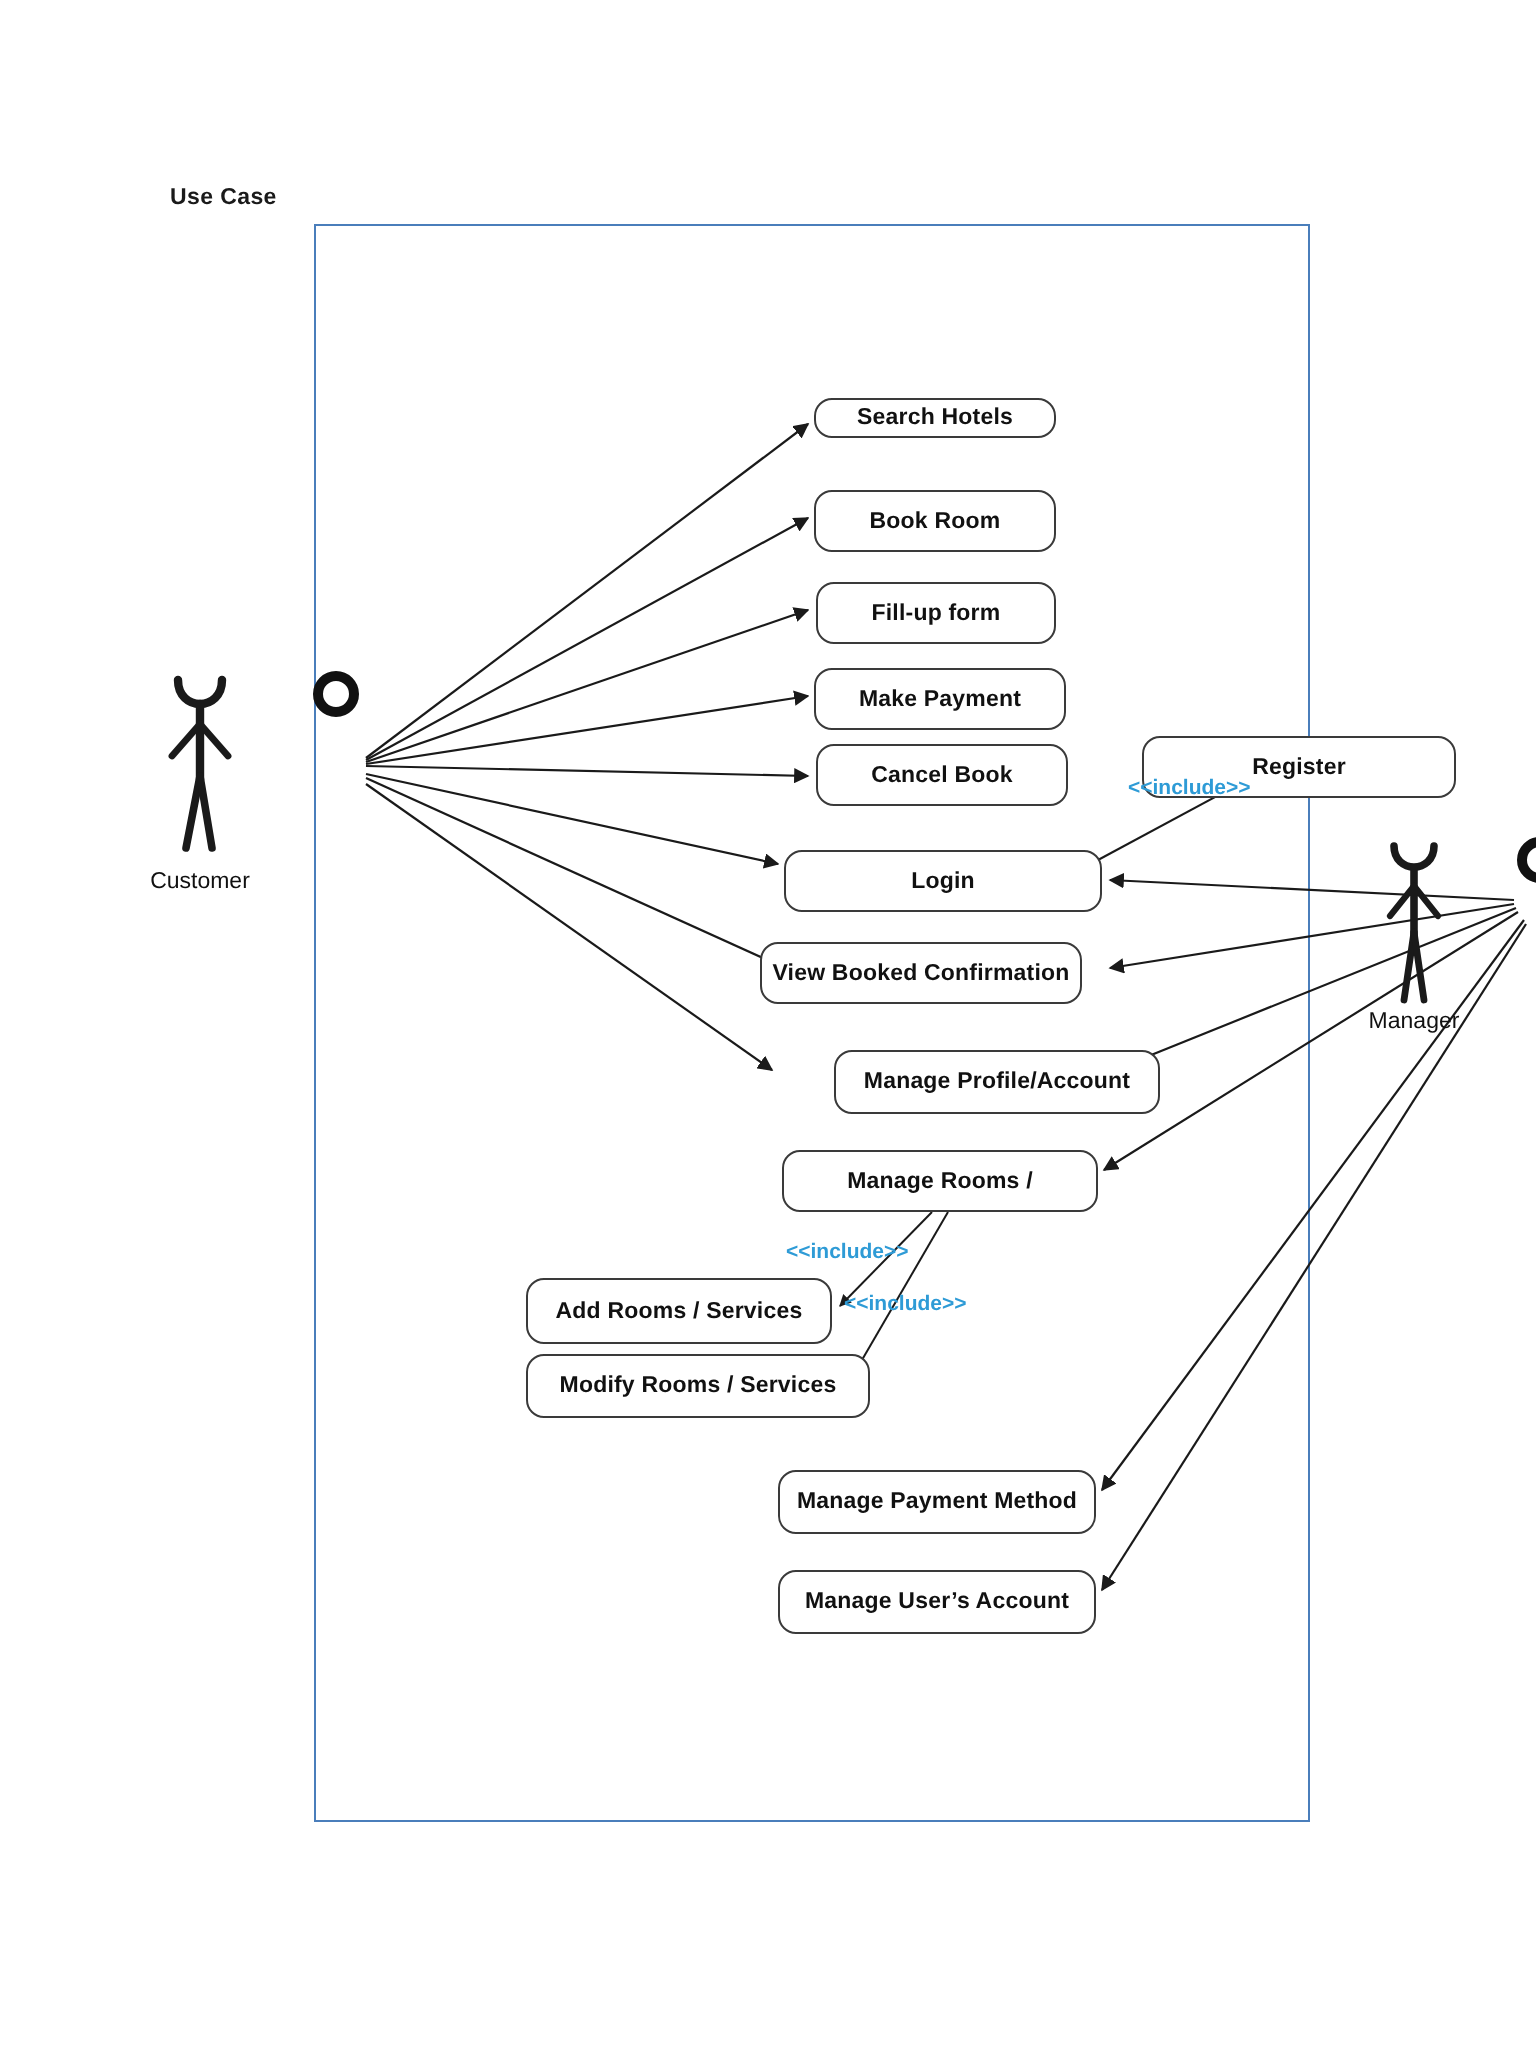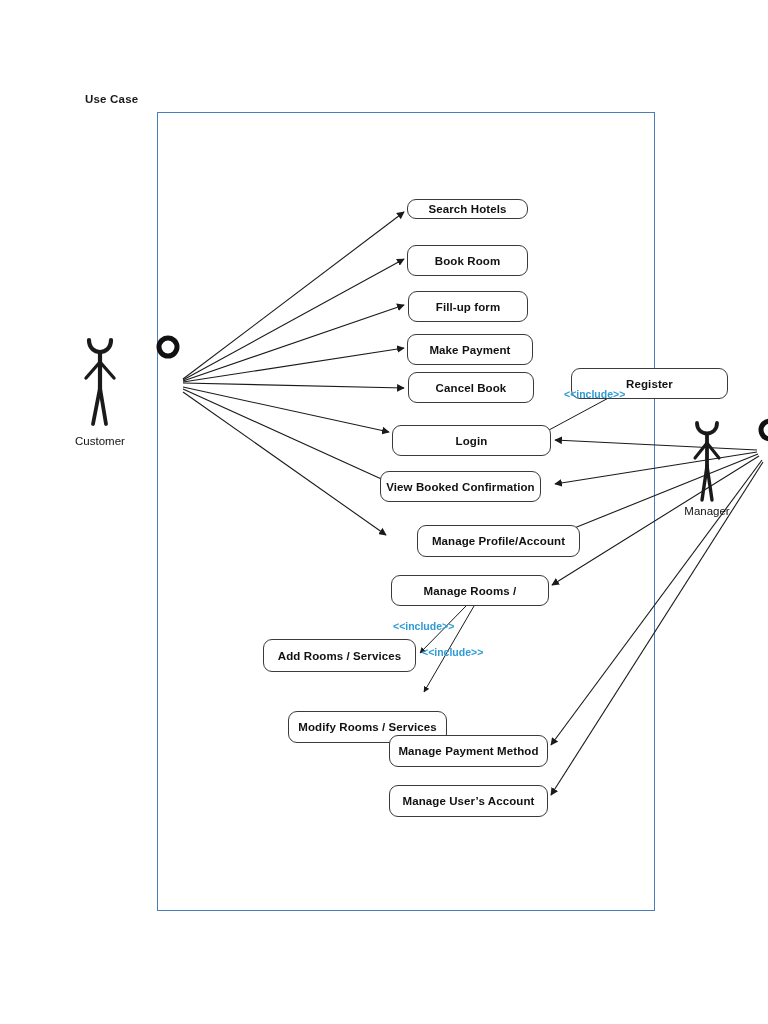--- a/index.html
+++ b/index.html
@@ -184,21 +184,21 @@
   </div>
 
   <div class="usecase" style="left:391px; top:575px; width:158px; height:31px;">
     <span>Manage Rooms /</span>
   </div>
 
   <div class="usecase" style="left:263px; top:639px; width:153px; height:33px;">
     <span>Add Rooms / Services</span>
   </div>
 
-  <div class="usecase" style="left:263px; top:711px; width:159px; height:32px;margin-left:25px;">
+  <div class="usecase" style="left:263px; top:677px; width:172px; height:32px;">
     <span>Modify Rooms / Services</span>
   </div>
 
   <div class="usecase" style="left:389px; top:735px; width:159px; height:32px;">
     <span>Manage Payment Method</span>
   </div>
 
   <div class="usecase" style="left:389px; top:785px; width:159px; height:32px;align-items:center;">
     <span>Manage User’s Account</span>
   </div>

